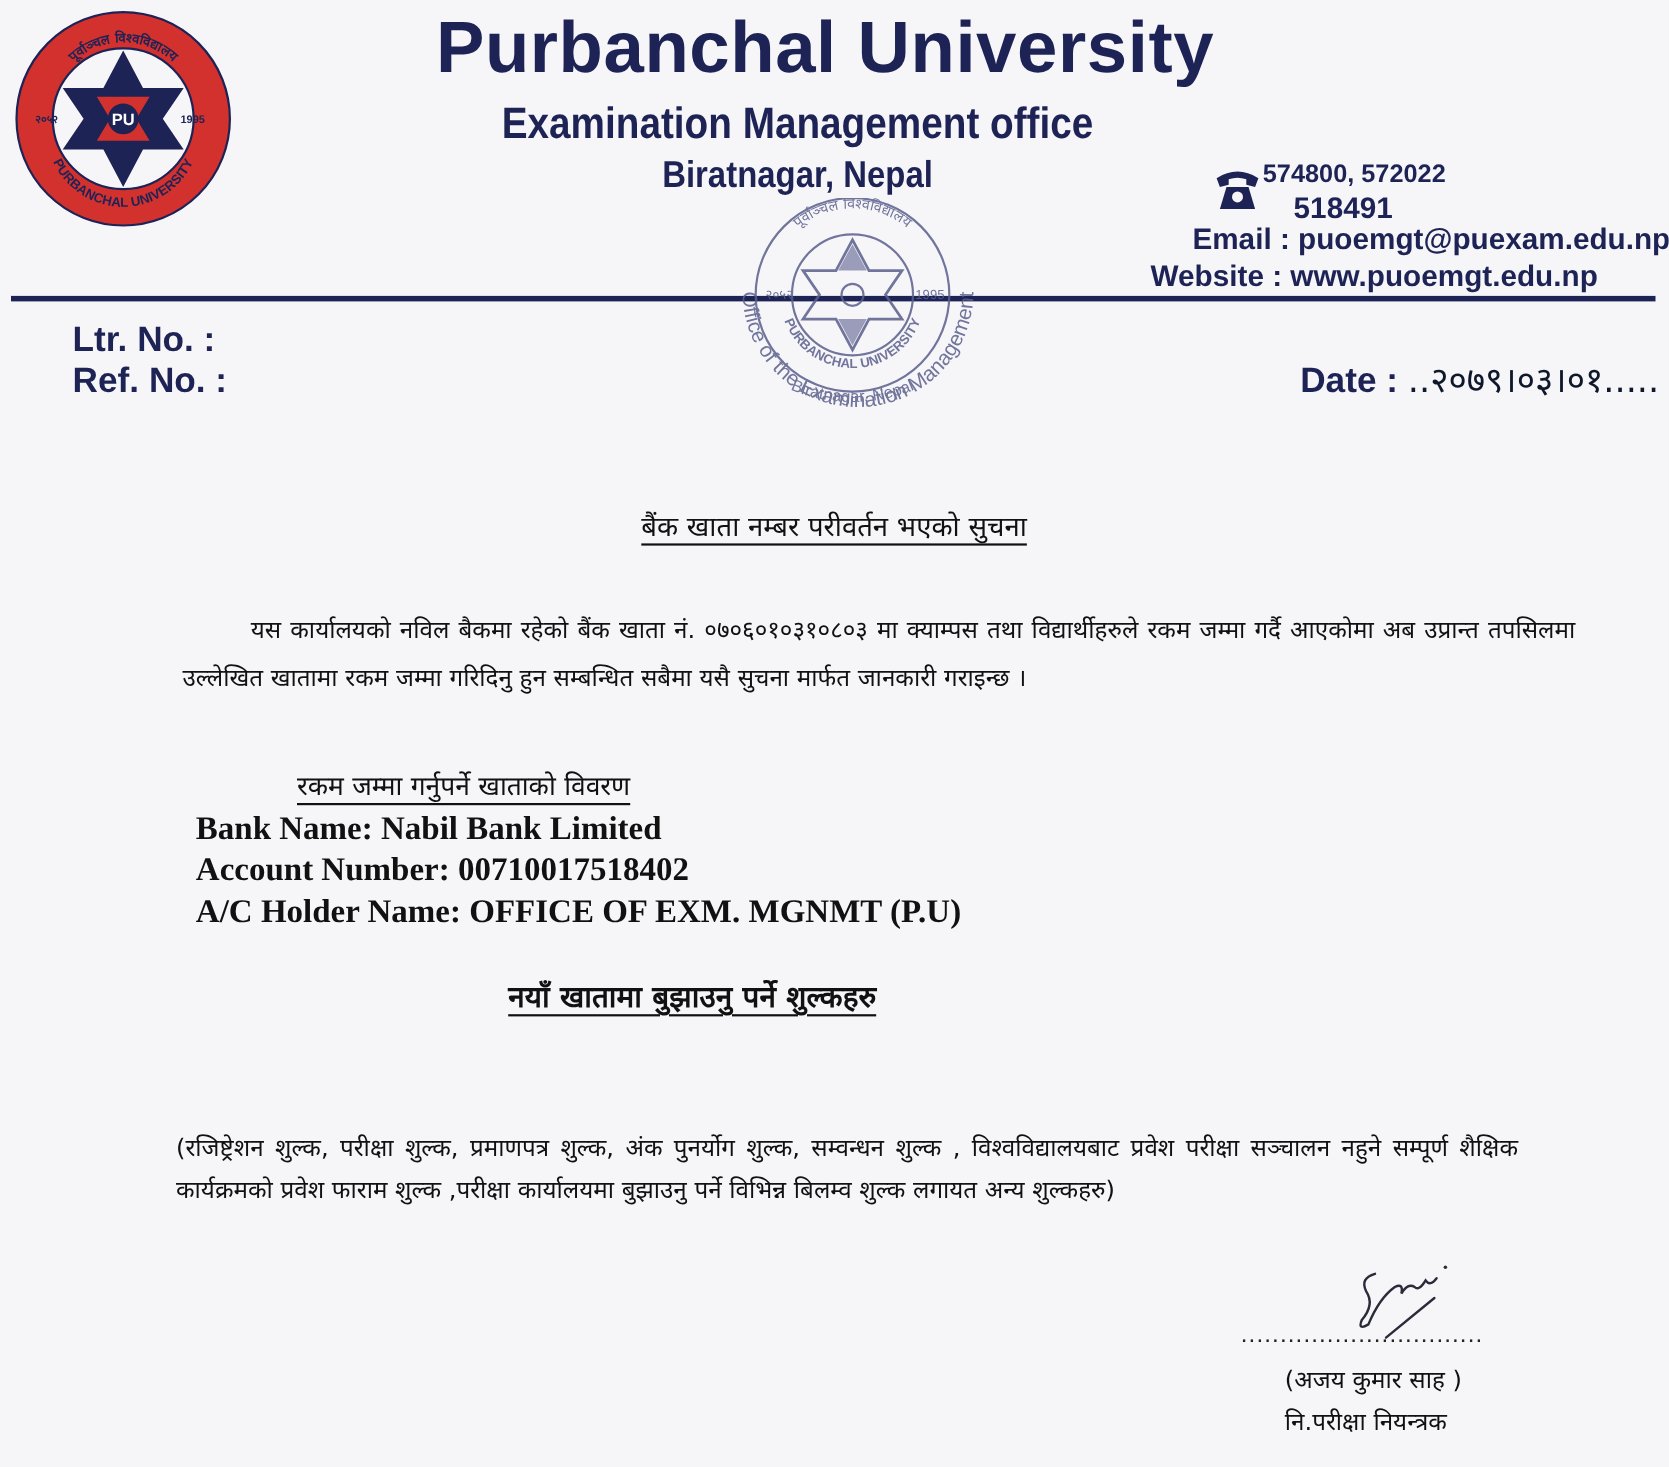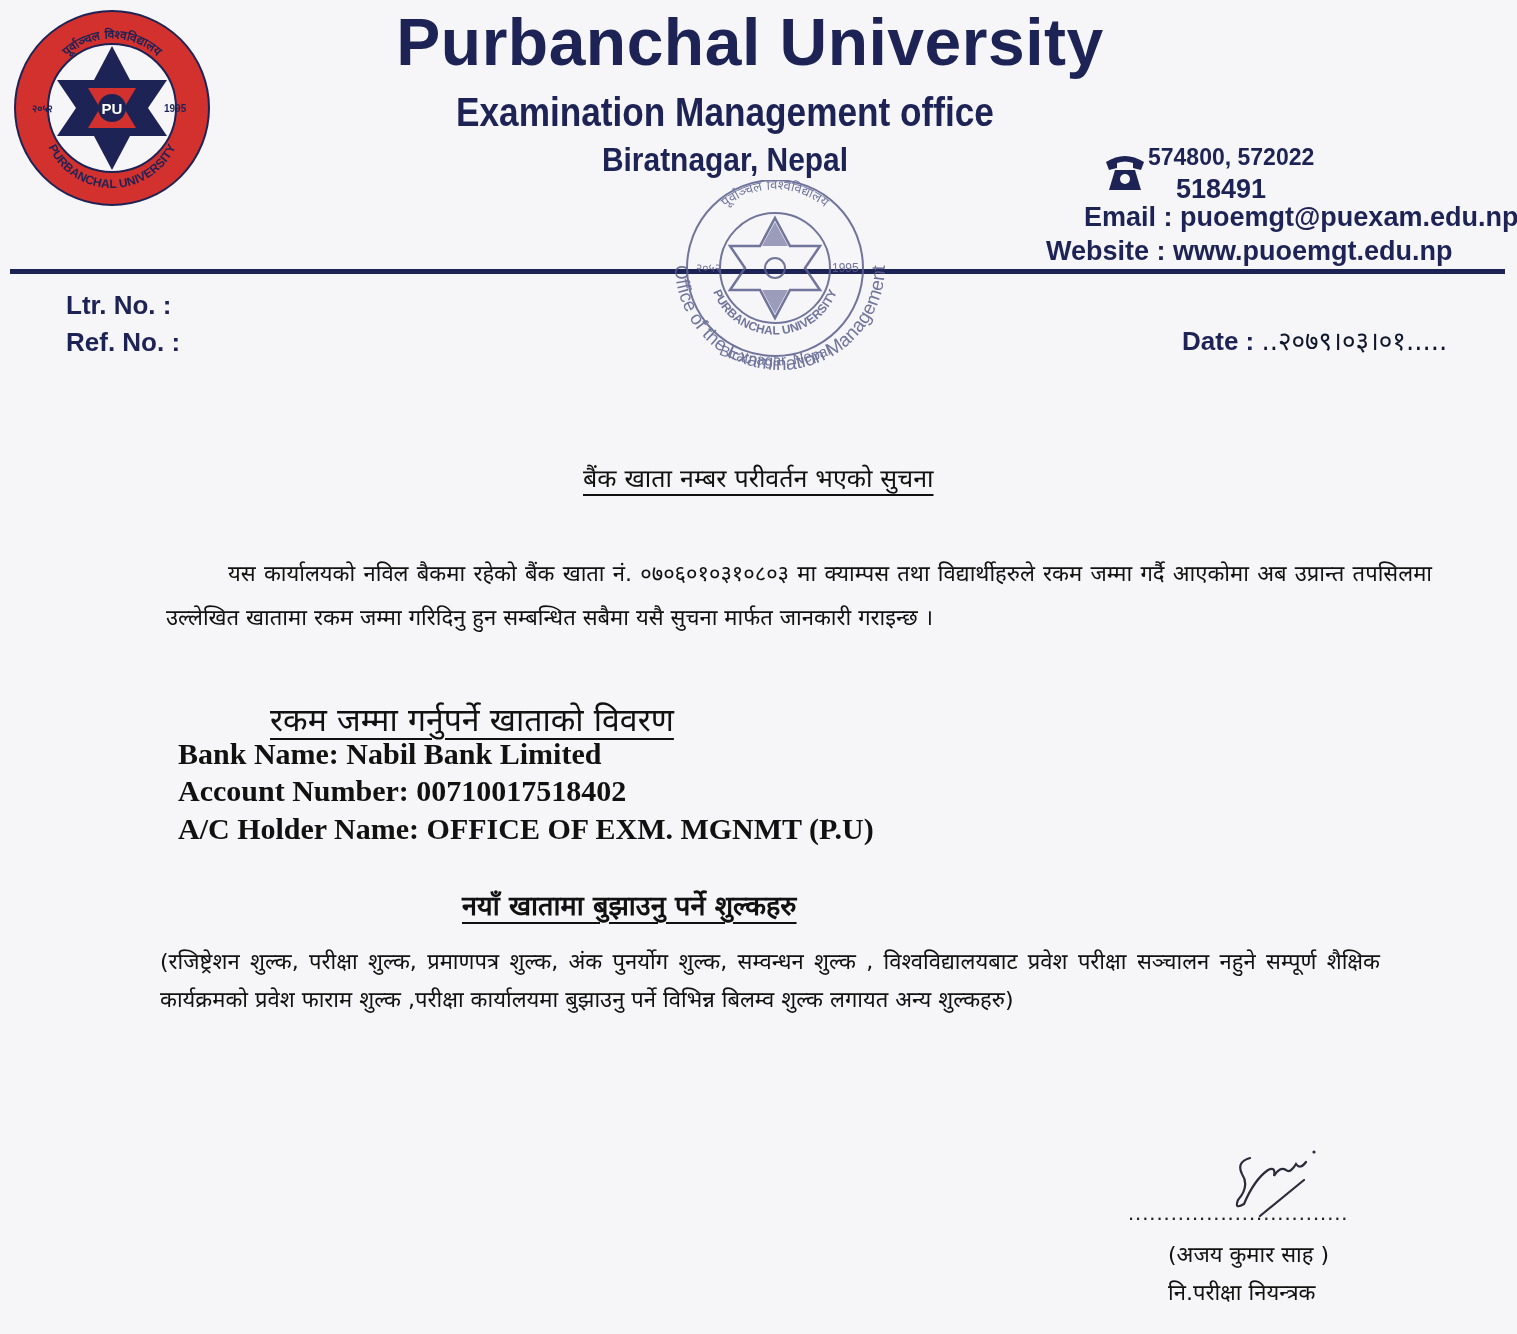--- a/index.html
+++ b/index.html
@@ -30,55 +30,55 @@
 
   .contact { color: #1e2356; font-weight: 700; }
   #phone-icon { left: 1103px; top: 150px; width: 44px; height: 44px; }
   .phone1 { left: 1148px; top: 144px; font-size: 23px; }
   .phone2 { left: 1176px; top: 174px; font-size: 27px; }
   .email-row { left: 1084px; top: 202px; font-size: 27px; white-space: nowrap; }
   .web-row { left: 1046px; top: 236px; font-size: 27px; white-space: nowrap; }
 
   #rule { left: 10px; top: 269px; width: 1495px; height: 5px; background: #1e2356; }
 
-  .meta { font-size: 26px; font-weight: 700; color: #1e2356; }
+  .meta { font-size: 32px; font-weight: 700; color: #1e2356; }
   .ltr { left: 66px; top: 290px; }
   .ref { left: 66px; top: 327px; }
   .date { left: 1182px; top: 322px; }
   .date .val { font-weight: 400; color: #0f172a; }
 
   
   #stamp { left: 640px; top: 180px; width: 270px; height: 230px; opacity: 0.85; }
 
   
   .deva { font-family: "DejaVu Sans", sans-serif; color: #111; }
   .notice-title {
     left: 583px; top: 460px; font-size: 25px; text-decoration: underline;
     text-underline-offset: 7px; text-decoration-thickness: 2px;
   }
   .para {
     left: 166px; top: 552px; width: 1266px; font-size: 22px; line-height: 44px;
     text-align: justify; text-indent: 62px;
   }
   .sub-title {
-    left: 270px; top: 697px; font-size: 32px; text-decoration: underline;
+    left: 270px; top: 697px; font-size: 24px; text-decoration: underline;
     text-underline-offset: 7px; text-decoration-thickness: 2px;
   }
   .bank {
     left: 178px; font-family: "Liberation Serif", "DejaVu Serif", serif;
     font-weight: 700; font-size: 30px; color: #111;
   }
   .b1 { top: 737px; } .b2 { top: 774px; } .b3 { top: 812px; }
 
   .fees-title {
     left: 462px; top: 886px; font-size: 27px; font-weight: 700;
     text-decoration: underline; text-underline-offset: 7px; text-decoration-thickness: 2px;
   }
   .fees {
-    left: 160px; top: 943px; width: 1220px; font-size: 22px; line-height: 38px;
+    left: 160px; top: 1026px; width: 1220px; font-size: 22px; line-height: 38px;
     text-align: justify;
   }
 
   
   #signature { left: 1220px; top: 1140px; width: 120px; height: 80px; }
   .dots { left: 1128px; top: 1200px; font-size: 22px; letter-spacing: 1px; color: #222; }
   .sig-name { left: 1168px; top: 1238px; font-size: 22px; }
   .sig-role { left: 1168px; top: 1276px; font-size: 22px; }
 </style>
 </head>

